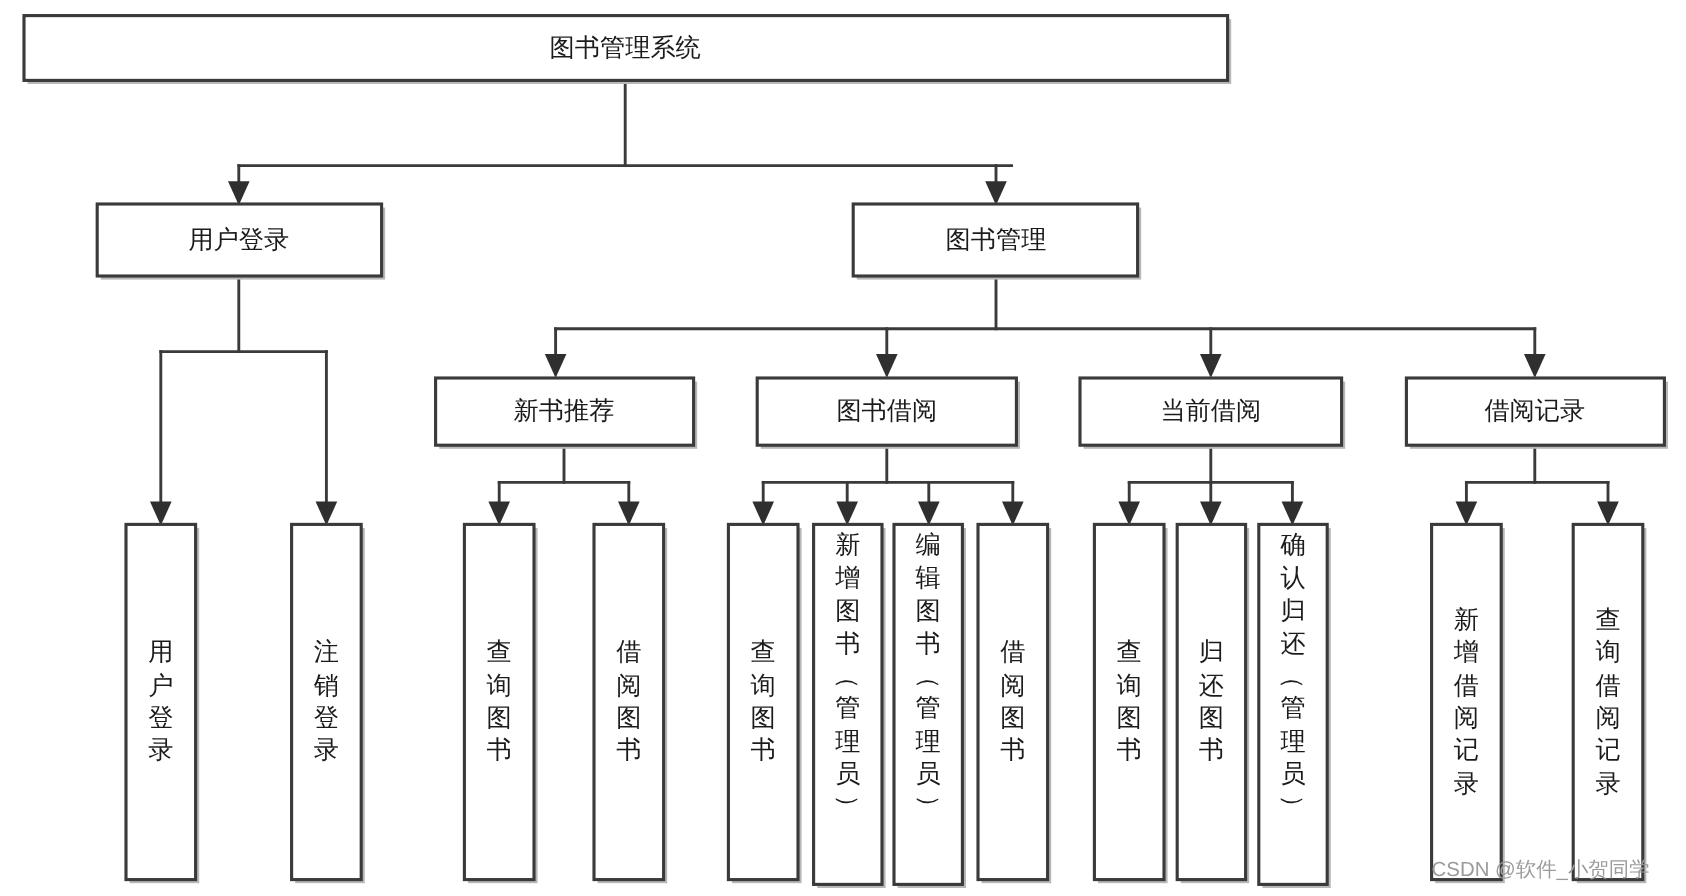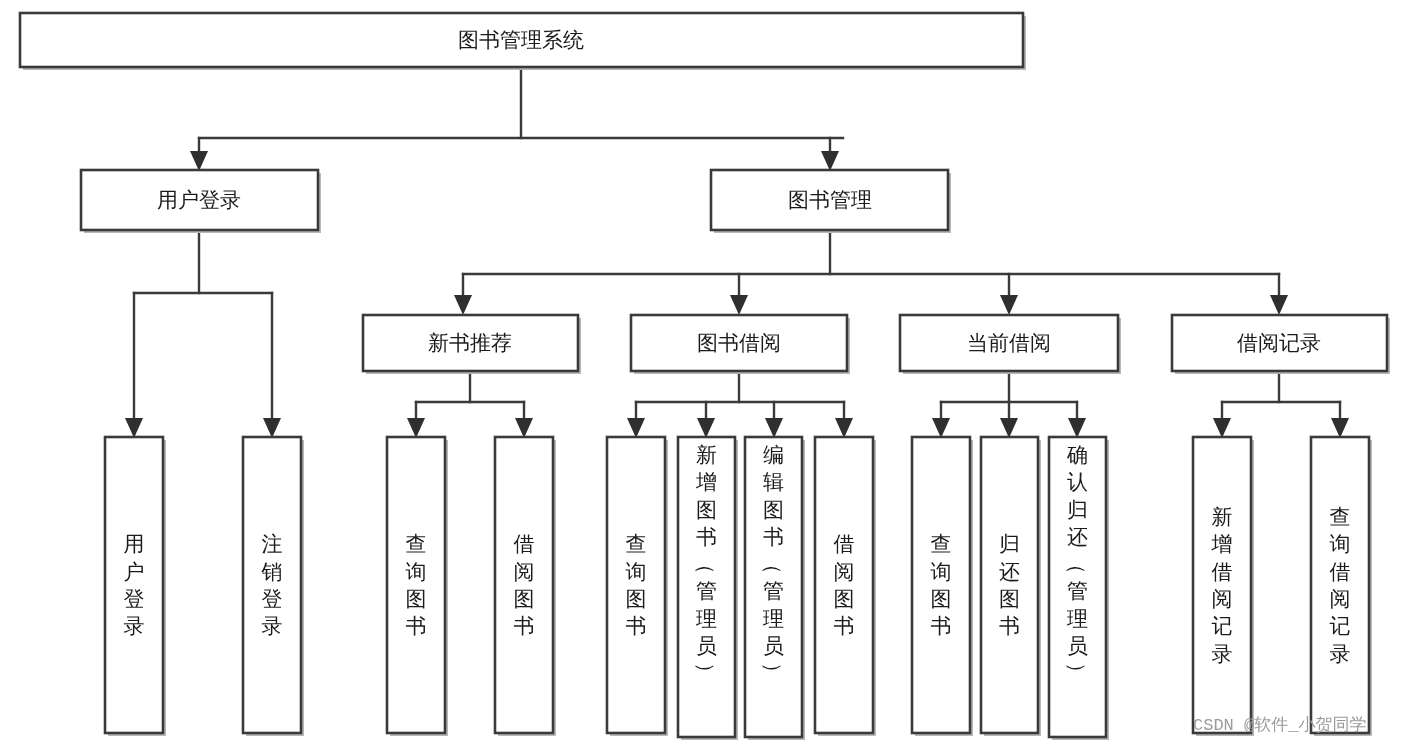--- a/index.html
+++ b/index.html
@@ -56,21 +56,21 @@
     font-family: "Liberation Sans", "DejaVu Sans", sans-serif;
     font-size: 21px;
     color: #1b1b1b;
     line-height: 1.28em;
     text-align: center;
     letter-spacing: 0;
     pointer-events: none;
   }
   .watermark {
     position: absolute;
-    font-family: Liberation Mono, monospace;
+    font-family: Liberation Sans, sans-serif;
     font-size: 17px;
     color: #9b9b9b;
     white-space: nowrap;
   }
 </style>
 </head>
 <body>
 
 <div id="canvas">
 

